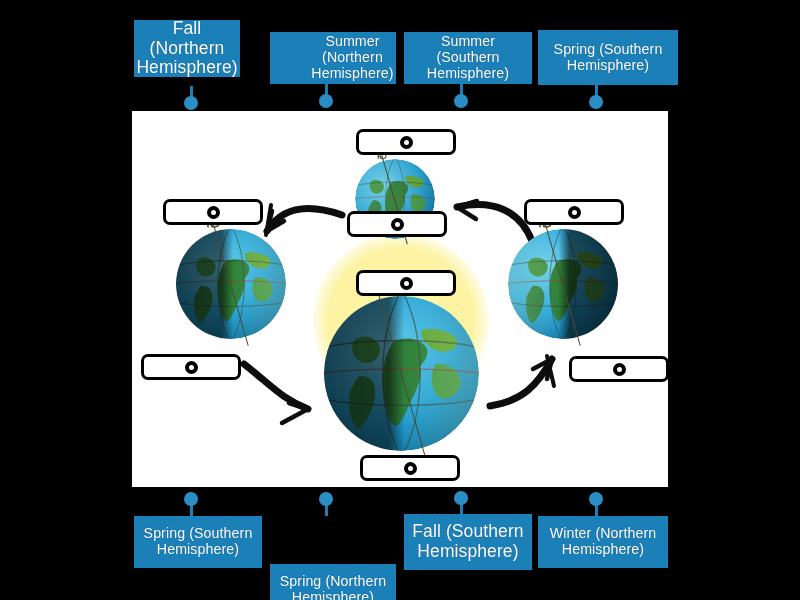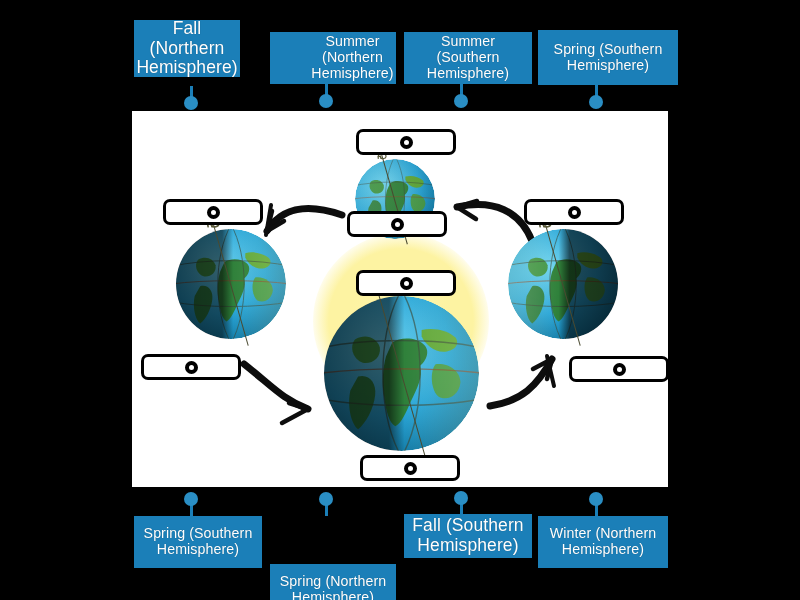--- a/index.html
+++ b/index.html
@@ -357,21 +357,21 @@
     <div class="label-chip small" style="left: 134px; top: 516px; width: 128px; height: 52px;">Spring (Southern Hemisphere)</div>
     <div class="connector" style="left: 184px; top: 492px; height: 26px;">
       <div class="stalk" style="top: 10px; height: 14px;"></div>
       <div class="dot" style="top: 0px;"></div>
     </div>
     <div class="label-chip small" style="left: 270px; top: 516px; width: 126px; height: 52px; margin-top: 48px;">Spring (Northern Hemisphere)</div>
     <div class="connector" style="left: 319px; top: 492px; height: 26px;">
       <div class="stalk" style="top: 10px; height: 14px;"></div>
       <div class="dot" style="top: 0px;"></div>
     </div>
-    <div class="label-chip big" style="left: 404px; top: 514px; width: 128px; height: 44px;">Fall (Southern Hemisphere)</div>
+    <div class="label-chip big" style="left: 404px; top: 514px; width: 128px; height: 56px;">Fall (Southern Hemisphere)</div>
     <div class="connector" style="left: 454px; top: 491px; height: 26px;">
       <div class="stalk" style="top: 10px; height: 13px;"></div>
       <div class="dot" style="top: 0px;"></div>
     </div>
     <div class="label-chip small" style="left: 538px; top: 516px; width: 130px; height: 52px;">Winter (Northern Hemisphere)</div>
     <div class="connector" style="left: 589px; top: 492px; height: 26px;">
       <div class="stalk" style="top: 10px; height: 14px;"></div>
       <div class="dot" style="top: 0px;"></div>
     </div>
   </div>

